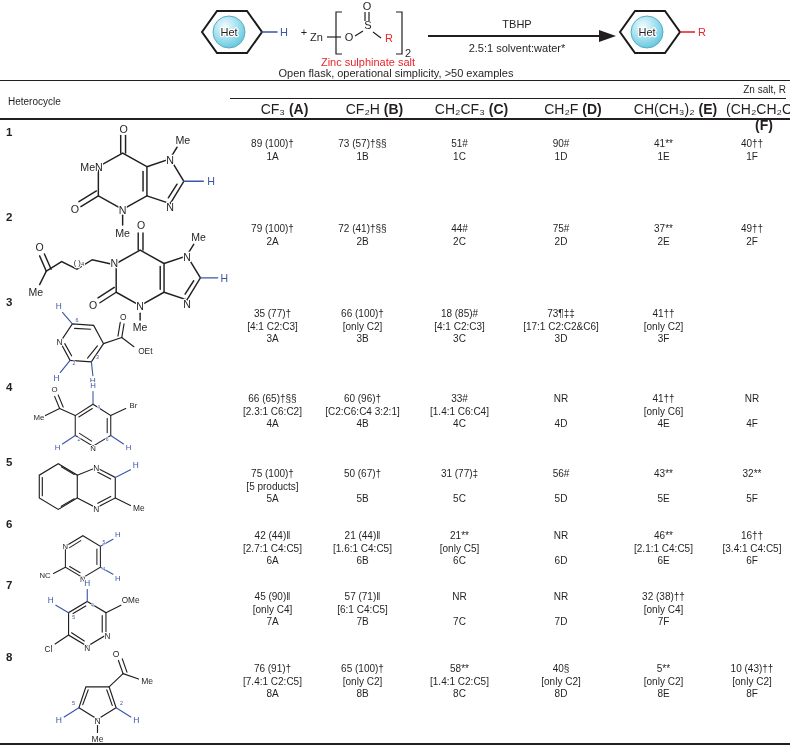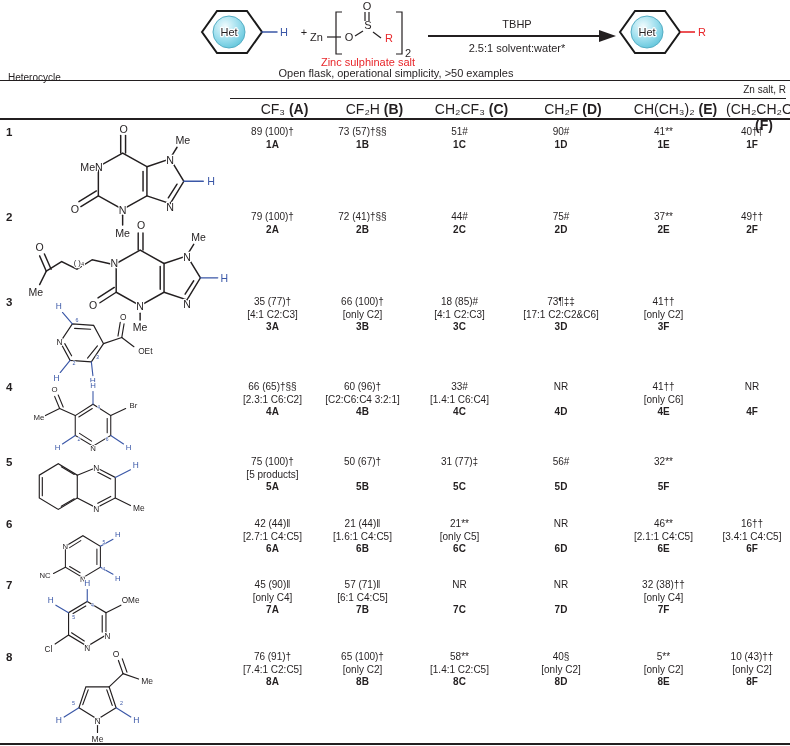--- a/index.html
+++ b/index.html
@@ -2,31 +2,31 @@
 <html><head>
 <meta charset="utf-8">
 <style>
   html,body{margin:0;padding:0;background:#fff}
   .fig{position:relative;width:790px;height:746px;font-family:"Liberation Sans",sans-serif;color:#231f20;background:#fff;overflow:hidden}
   .rule{position:absolute;background:#231f20}
   #rule-top{top:80px;left:0;width:790px;height:1px}
   #rule-mid{top:98px;left:230px;width:556px;height:1px}
   #rule-head{top:118px;left:0;width:790px;height:2px}
   #rule-bot{top:743px;left:0;width:790px;height:2px}
-  .hd-het{position:absolute;left:8px;top:72px;font-size:10px}
+  .hd-het{position:absolute;left:8px;top:96px;font-size:10px}
   .hd-zn{position:absolute;left:230px;top:84px;width:556px;text-align:right;font-size:10px}
   .hd-cols{position:absolute;left:12px;top:101px;width:782px;display:grid;grid-template-columns:230px 85px 95px 99px 104px 101px 76px;font-size:14px}
   .hd-cols .c{text-align:center}
   .rows{position:absolute;left:0;top:120px;width:790px}
   .row{display:grid;grid-template-columns:230px 85px 95px 99px 104px 101px 76px;position:relative}
   .hcell{position:relative}
   .num{position:absolute;left:6px;top:6px;font-weight:bold;font-size:11.5px}
   .struct{position:absolute}
-  .cell{text-align:center;font-size:10px;line-height:12.5px;padding-top:6px}
-  .lbl{font-weight:bold}
+  .cell{text-align:center;font-size:10px;line-height:12.5px;padding-top:18px}
+  .lbl{font-weight:normal}
   .sel3 .s{min-height:12.5px}
   svg .bk{stroke:#231f20;stroke-width:1.5;fill:none;stroke-linecap:round}
   svg .th{stroke:#231f20;stroke-width:1.2;fill:none}
   svg .bl{stroke:#3a57a7;stroke-width:1.5;fill:none;stroke-linecap:round}
   svg .rd{stroke:#e8262a;stroke-width:1.6;fill:none}
   svg text{font-size:11px;fill:#231f20;paint-order:stroke;stroke:#fff;stroke-width:2.5px;stroke-linejoin:round;font-family:"Liberation Sans",sans-serif}
   svg text.b{fill:#3a57a7}
   svg text.n{font-size:7px;fill:#3a57a7;stroke-width:1.5px}
   svg text.red{fill:#e8262a}
   svg text.sm{font-size:8px}
@@ -368,20 +368,25 @@
           <div class="y">31 (77)‡</div>
           <div class="s"></div>
           <div class="lbl">5C</div>
         </div>
       <div class="cell">
           <div class="y">56#</div>
           <div class="s"></div>
           <div class="lbl">5D</div>
         </div>
       <div class="cell">
+          <div class="y">43**</div>
+          <div class="s"></div>
+          <div class="lbl">5E</div>
+        </div>
+      <div class="cell">
           <div class="y">32**</div>
           <div class="s"></div>
           <div class="lbl">5F</div>
         </div>
     </div>
 
     <div class="row sel3" style="height:61px">
       <div class="hcell">
         <span class="num">6</span>
         <svg class="struct" style="left:22px;top:2px" width="140" height="77" viewBox="0 0 200 110">

